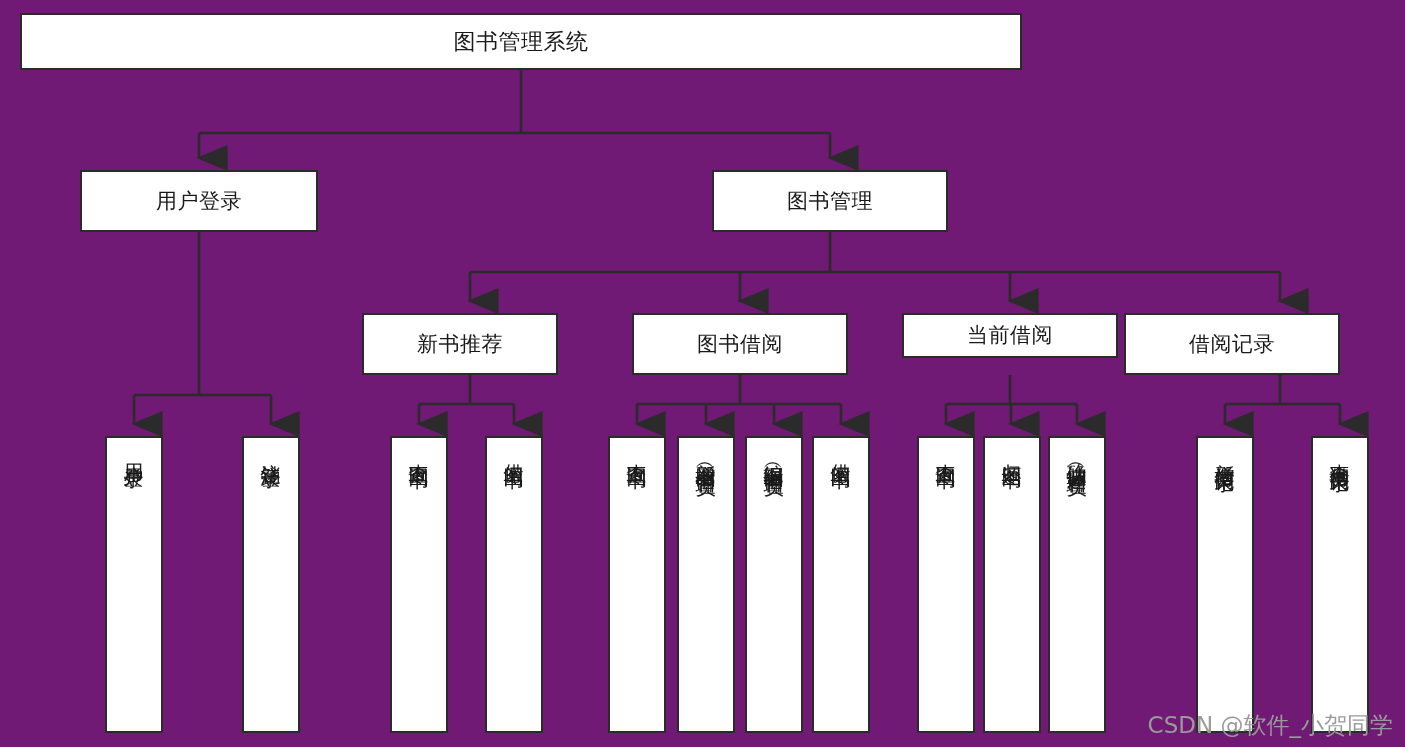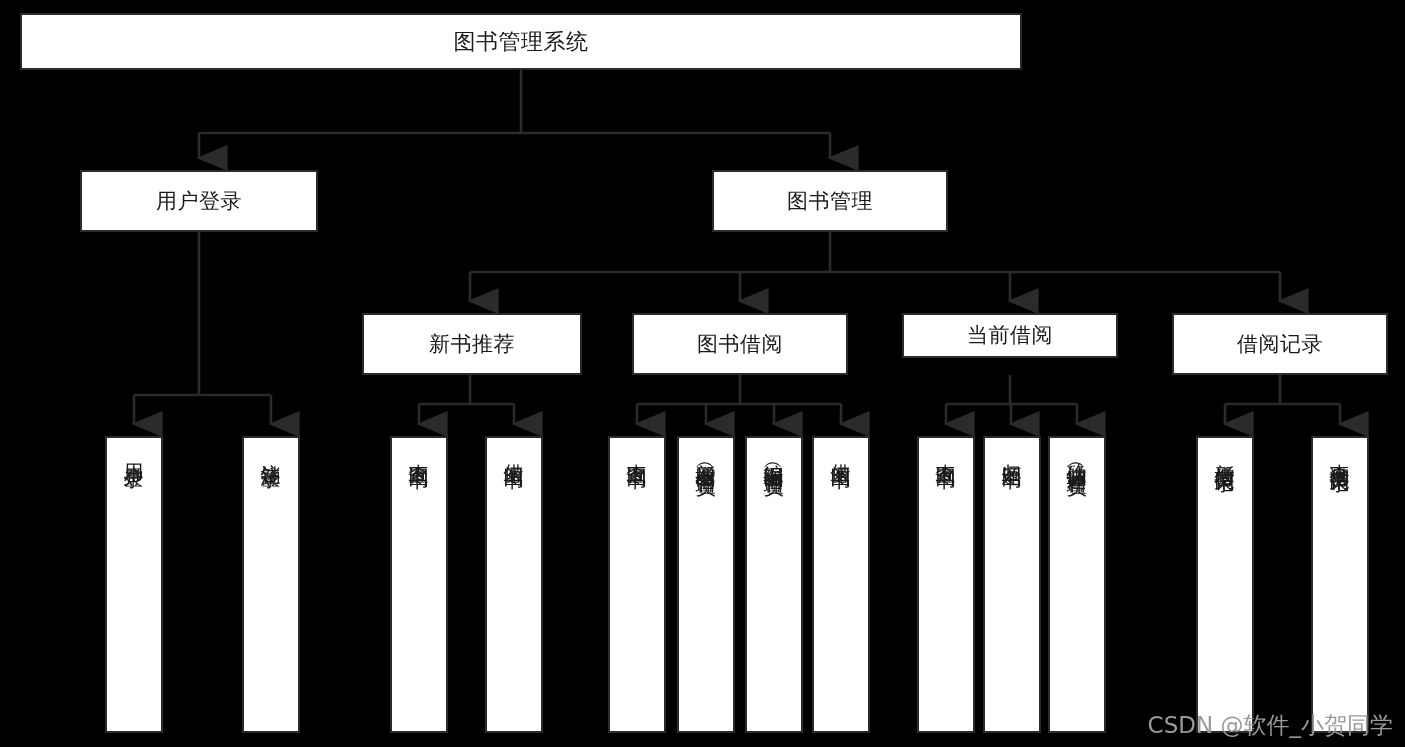--- a/index.html
+++ b/index.html
@@ -8,21 +8,21 @@
     padding: 0;
     background: #ffffff;
   }
   body {
     font-family: "DejaVu Sans", "Liberation Sans", sans-serif;
   }
   #diagram-root {
     position: relative;
     width: 1405px;
     height: 747px;
-    background: #000000;
+    background: #701a75;
     overflow: hidden;
   }
   svg.edges {
     position: absolute;
     left: 0;
     top: 0;
     width: 1405px;
     height: 747px;
     pointer-events: none;
   }
@@ -130,30 +130,30 @@
     <span class="label">图书管理系统</span>
   </div>
 
   <div class="node horiz" style="left:80px; top:170px; width:238px; height:62px;">
     <span class="label">用户登录</span>
   </div>
   <div class="node horiz" style="left:712px; top:170px; width:236px; height:62px;font-family:Liberation Serif, serif;">
     <span class="label">图书管理</span>
   </div>
 
-  <div class="node horiz" style="left:362px; top:313px; width:220px; height:62px;">
+  <div class="node horiz" style="left:362px; top:313px; width:196px; height:62px;">
     <span class="label">新书推荐</span>
   </div>
   <div class="node horiz" style="left:632px; top:313px; width:216px; height:62px;">
     <span class="label">图书借阅</span>
   </div>
   <div class="node horiz" style="left:902px; top:313px; width:216px; height:45px;">
     <span class="label">当前借阅</span>
   </div>
-  <div class="node horiz" style="left:1172px; top:313px; width:216px; height:62px;">
+  <div class="node horiz" style="left:1124px; top:313px; width:216px; height:62px;">
     <span class="label">借阅记录</span>
   </div>
 
   <div class="node vert" style="left:105px; top:436px; width:58px; height:297px;">
     <span class="label">用户登录</span>
   </div>
   <div class="node vert" style="left:242px; top:436px; width:58px; height:297px;">
     <span class="label">注销登录</span>
   </div>
 

